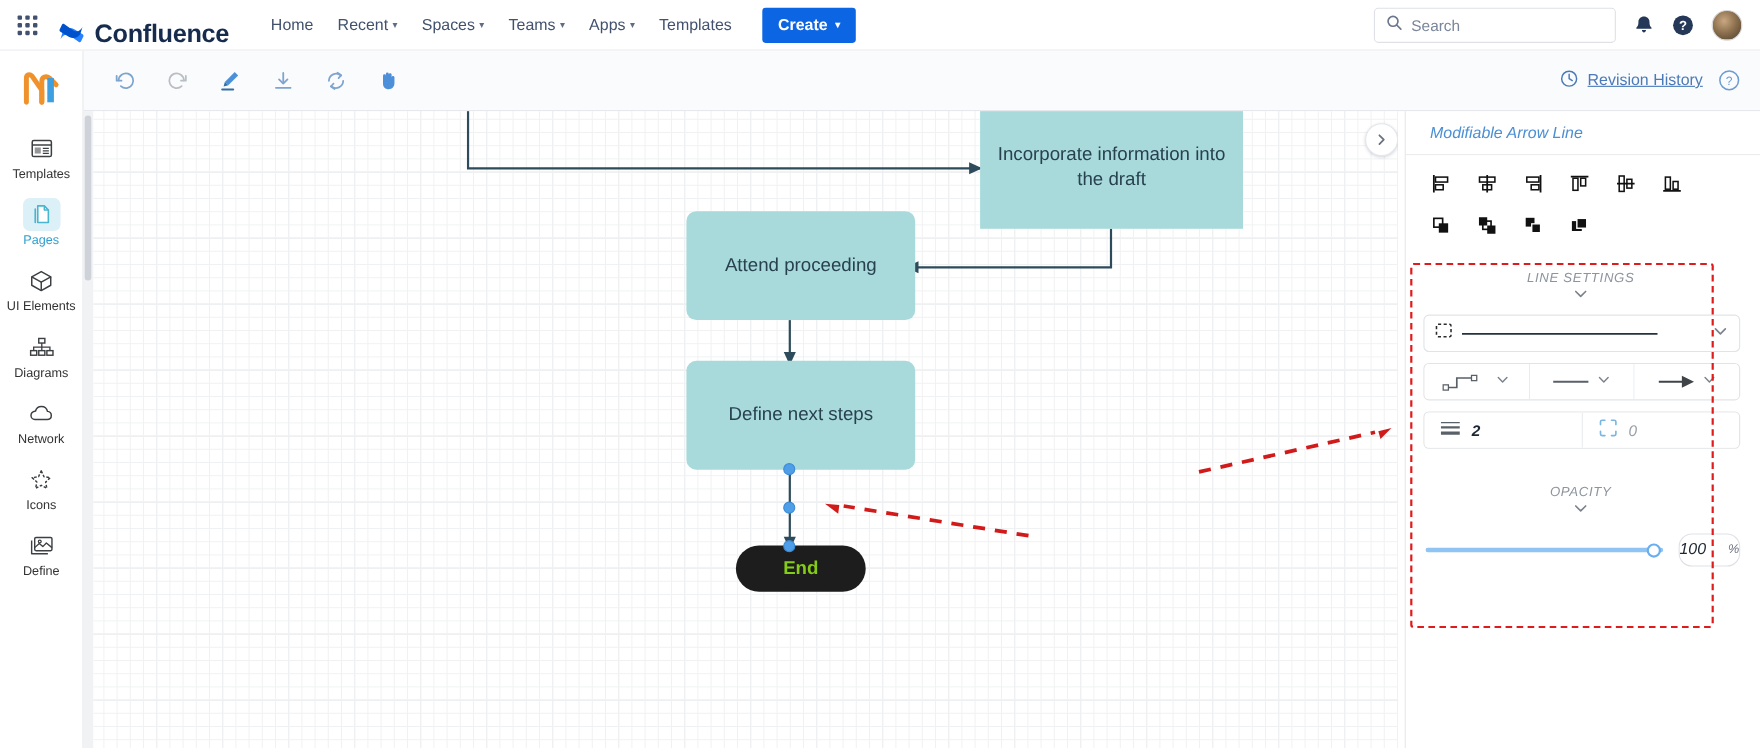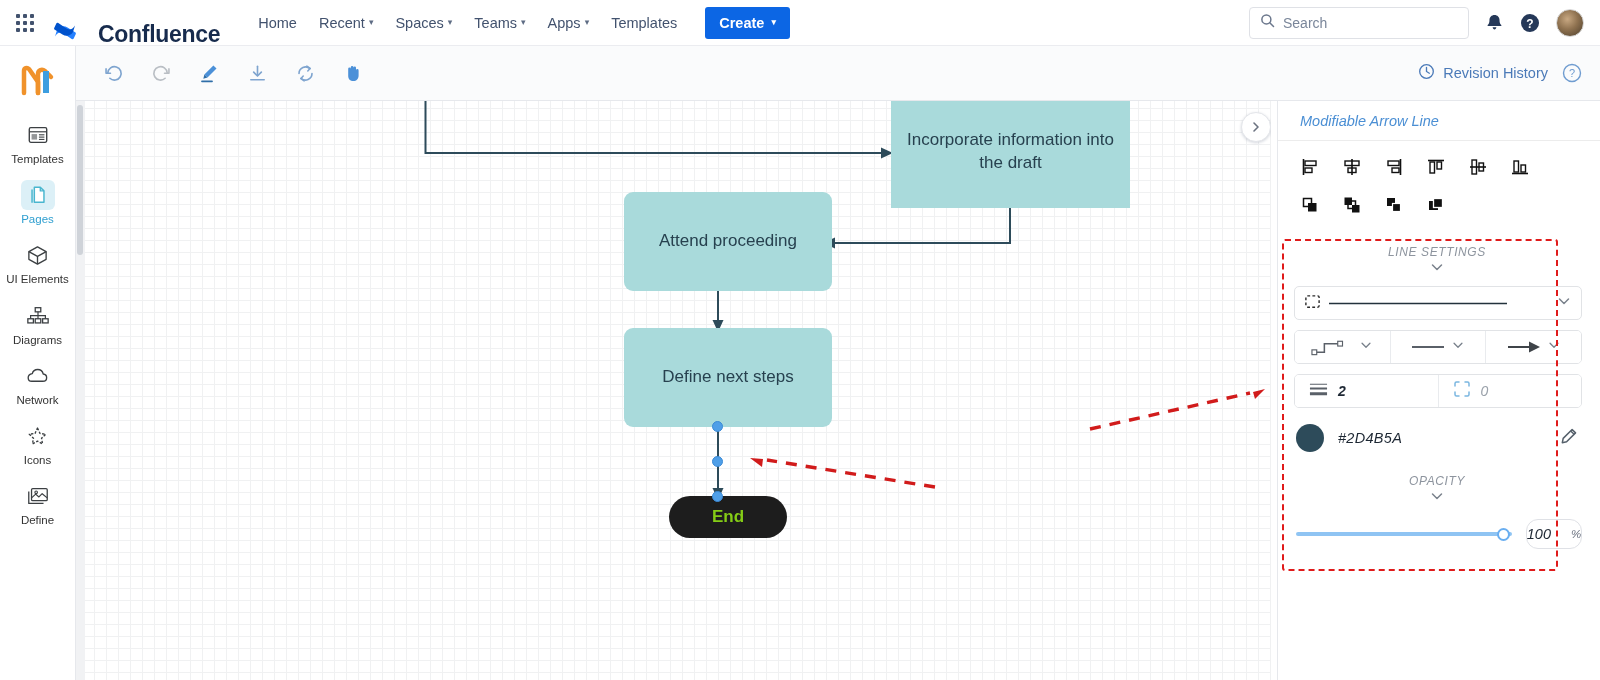--- a/index.html
+++ b/index.html
@@ -14,21 +14,21 @@
   
   #topnav {
     position: absolute; left: 0; top: 0; width: 1600px; height: 46px;
     background: #ffffff; display: flex; align-items: center;
     border-bottom: 1px solid #ebecf0;
     z-index: 40;
   }
   .apps-grid { width: 34px; display: flex; justify-content: center; align-items: center; margin-left: 8px; cursor: pointer;}
   .apps-grid .dots { display: grid; grid-template-columns: repeat(3, 4px); grid-template-rows: repeat(3, 4px); gap: 3px; }
   .apps-grid .dots i { display: block; width: 4px; height: 4px; background: #42526e; border-radius: 1px; }
-  .brand { display: flex; align-items: flex-end; gap: 20px; margin-left: 10px; cursor: pointer; margin-top: 20px; }
+  .brand { display: flex; align-items: flex-start; gap: 8px; margin-left: 10px; cursor: pointer; margin-top: 20px; }
   .brand-name { font-size: 23px; font-weight: 600; color: #172b4d; letter-spacing: -0.3px; }
   .navlinks { display: flex; align-items: center; margin-left: 28px; gap: 2px; }
   .navlink {
     font-size: 14.5px; color: #42526e; padding: 6px 10px; border-radius: 3px;
     cursor: pointer; display: flex; align-items: center; gap: 4px; white-space: nowrap;
   }
   .caret { font-size: 9px; color: #5e6c84; line-height: 1; }
   .create-btn {
     margin-left: 16px; background: #0c66e4; color: #fff; font-size: 14.5px; font-weight: 600;
     border: none; border-radius: 3px; padding: 8px 14px; cursor: pointer;
@@ -78,21 +78,21 @@
     display: flex; align-items: center; z-index: 25;
   }
   .tb-group { display: flex; align-items: center; gap: 10px; padding-left: 18px; }
   .tb-btn {
     width: 38px; height: 34px; display: flex; align-items: center; justify-content: center;
     cursor: pointer; border-radius: 4px;
   }
   .tb-right { margin-left: auto; display: flex; align-items: center; gap: 14px; padding-right: 18px; }
   .revhist {
     display: flex; align-items: center; gap: 8px; color: #4b7ab8; font-size: 14.5px;
-    cursor: pointer; font-weight: 400;
+    cursor: pointer; font-weight: 400; text-decoration: underline;
   }
 
   
   #canvaswrap {
     position: absolute; left: 76px; top: 101px; width: 1524px; height: 579px;
     background: #ffffff; overflow: hidden;
   }
   #scroll-left { position: absolute; left: 0; top: 0; width: 9px; height: 579px; background: #f1f2f4; }
   #scroll-left .thumb { position: absolute; left: 1px; top: 4px; width: 6px; height: 150px; background: #cfd3d9; border-radius: 3px; }
   #canvas {
@@ -642,30 +642,20 @@
         <span>
           <svg width="18" height="18" viewBox="0 0 18 18">
               <path d="M2 6V3.5A1.5 1.5 0 0 1 3.5 2H6M12 2h2.5A1.5 1.5 0 0 1 16 3.5V6M16 12v2.5a1.5 1.5 0 0 1-1.5 1.5H12M6 16H3.5A1.5 1.5 0 0 1 2 14.5V12" fill="none" stroke="#7ab6e0" stroke-width="1.5" stroke-linecap="round"></path>
             </svg>
         </span>
         <span class="val muted">0</span>
       </div>
     </div>
   </div>
 
-  <div class="color-row">
-    <div class="swatch" style="background:#2D4B5A"></div>
-    <span class="hexval">#2D4B5A</span>
-    <span class="pencil">
-      <svg width="19" height="19" viewBox="0 0 20 20">
-          <path d="M13.8 2.6l3.6 3.6-9.4 9.4-4.5.9.9-4.5z" fill="none" stroke="#55606b" stroke-width="1.6" stroke-linejoin="round"></path>
-          <line x1="12.3" y1="4.1" x2="15.9" y2="7.7" stroke="#55606b" stroke-width="1.5"></line>
-        </svg>
-    </span>
-  </div>
 
   <div class="sect-head" style="padding-top:22px">
     <span>OPACITY</span>
     <span class="chev">
       <svg width="16" height="16" viewBox="0 0 16 16">
           <path d="M3.5 6l4.5 4.5L12.5 6" fill="none" stroke="#7a828c" stroke-width="1.5" stroke-linecap="round" stroke-linejoin="round"></path>
         </svg>
     </span>
   </div>
   <div class="op-row">

